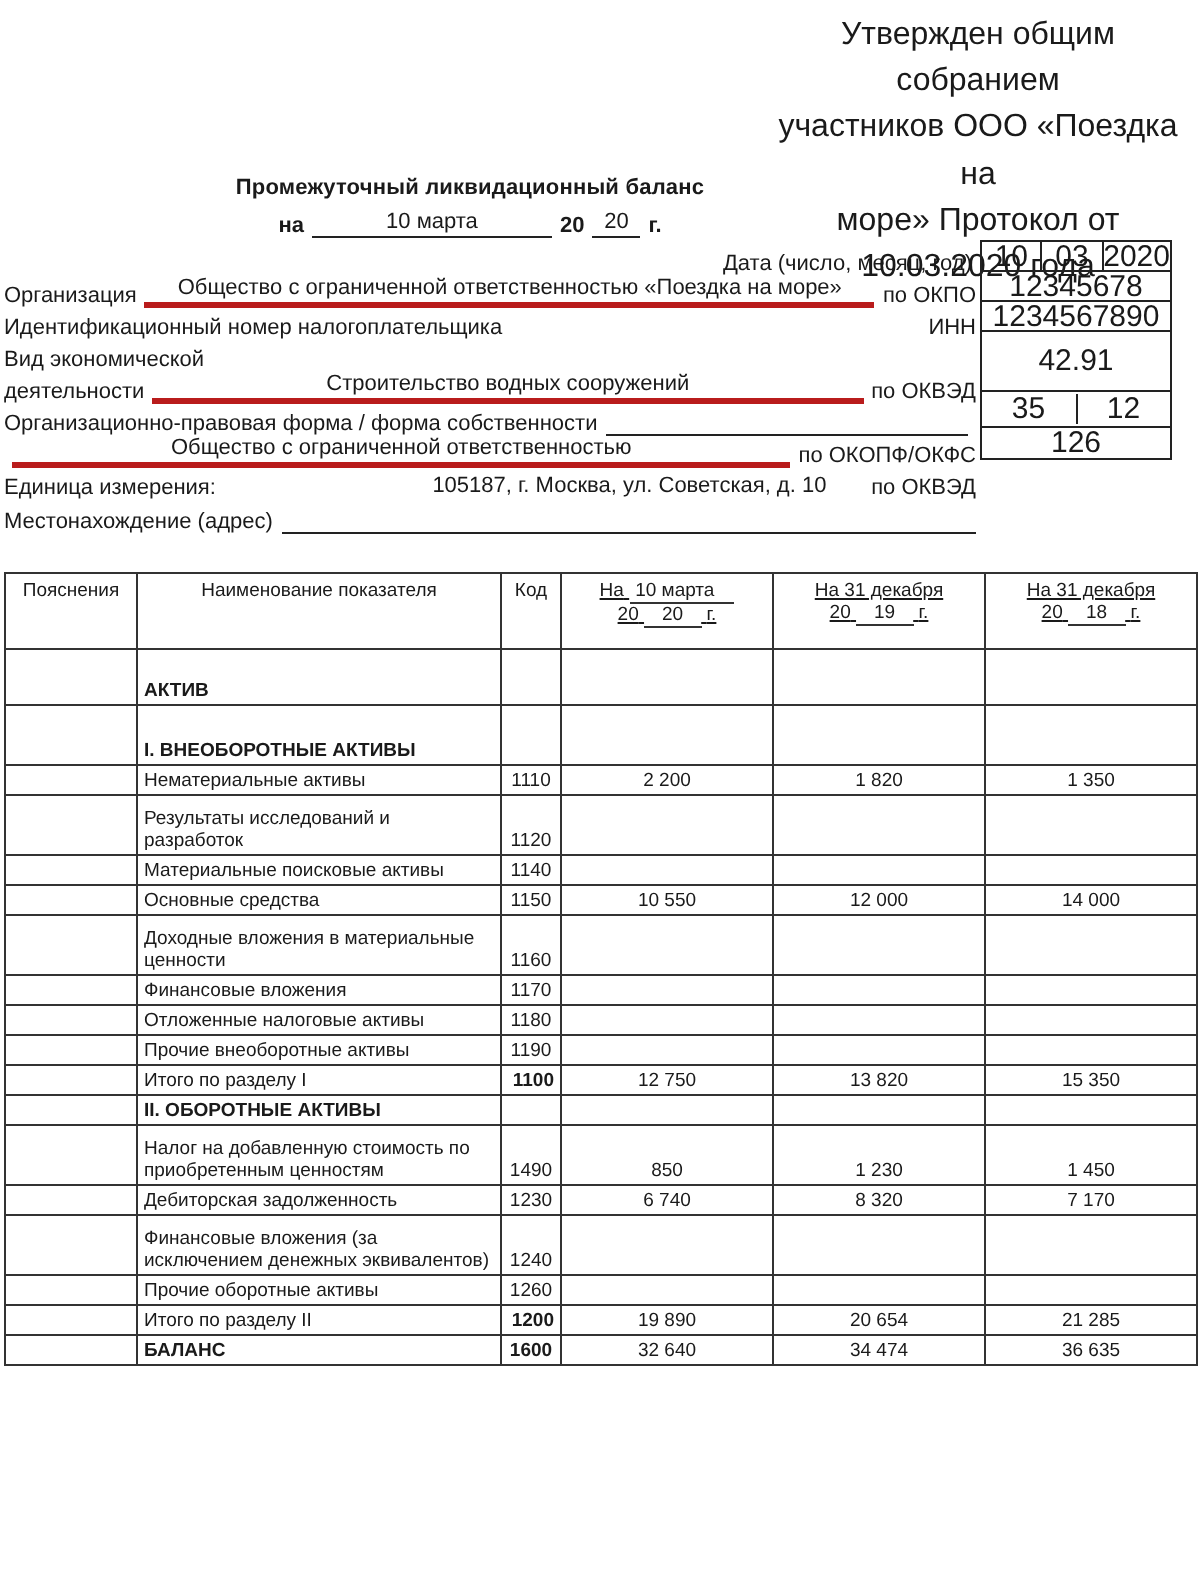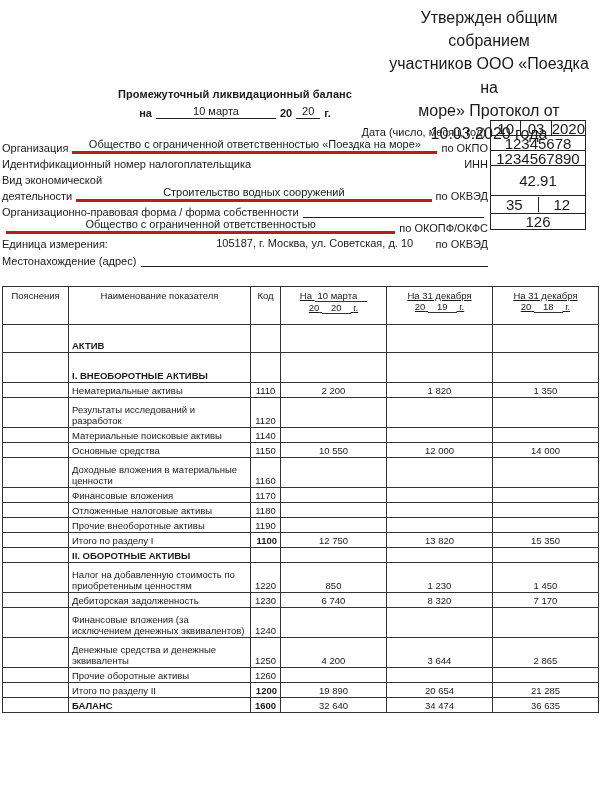--- a/index.html
+++ b/index.html
@@ -421,49 +421,41 @@
         <td class="name">II. ОБОРОТНЫЕ АКТИВЫ</td>
         <td class="code"></td>
         <td class="val"></td>
         <td class="val"></td>
         <td class="val"></td>
       </tr>
 
       <tr class="r-tall">
         <td class="expl"></td>
         <td class="name">Налог на добавленную стоимость по приобретенным ценностям</td>
-        <td class="code">1220</td>
+        <td class="code">1490</td>
         <td class="val">850</td>
         <td class="val">1 230</td>
         <td class="val">1 450</td>
       </tr>
       <tr class="r-one">
         <td class="expl"></td>
         <td class="name">Дебиторская задолженность</td>
         <td class="code">1230</td>
         <td class="val">6 740</td>
         <td class="val">8 320</td>
         <td class="val">7 170</td>
       </tr>
       <tr class="r-tall">
         <td class="expl"></td>
         <td class="name">Финансовые вложения (за исключением денежных эквивалентов)</td>
         <td class="code">1240</td>
         <td class="val"></td>
         <td class="val"></td>
         <td class="val"></td>
       </tr>
-      <tr class="r-tall">
-        <td class="expl"></td>
-        <td class="name">Денежные средства и денежные эквиваленты</td>
-        <td class="code">1250</td>
-        <td class="val">4 200</td>
-        <td class="val">3 644</td>
-        <td class="val">2 865</td>
-      </tr>
       <tr class="r-one">
         <td class="expl"></td>
         <td class="name">Прочие оборотные активы</td>
         <td class="code">1260</td>
         <td class="val"></td>
         <td class="val"></td>
         <td class="val"></td>
       </tr>
       <tr class="r-one total">
         <td class="expl"></td>

